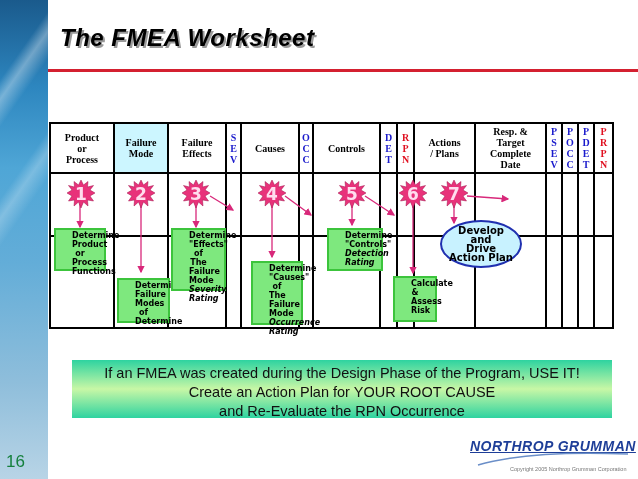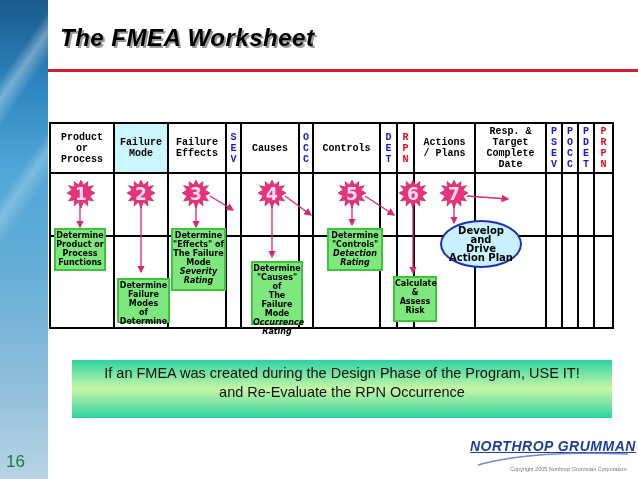--- a/index.html
+++ b/index.html
@@ -7,33 +7,33 @@
   .sidebar{position:absolute;left:0;top:0;width:48px;height:479px;
     background:linear-gradient(180deg,#1a5a8c 0%,#2d86bf 18%,#4fa6d6 35%,#63add8 55%,#8fbedb 80%,#b8d4e6 100%);}
   .sidebar-streak{position:absolute;left:0;top:0;width:48px;height:330px;
     background:linear-gradient(125deg,transparent 20%,rgba(255,255,255,0.35) 25%,transparent 32%,transparent 50%,rgba(255,255,255,0.25) 55%,transparent 62%);}
   .page-num{position:absolute;left:6px;top:452px;font-size:17px;color:#15803d;}
   .title{position:absolute;left:60px;top:24px;font-size:24px;font-weight:bold;font-style:italic;color:#000;
     text-shadow:2px 2px 0 #9a9a9a;letter-spacing:0.5px;}
   .title-rule{position:absolute;left:48px;top:69px;width:590px;height:3px;background:#d42030;}
   table.fmea{position:absolute;left:49px;top:122px;border-collapse:collapse;}
   table.fmea td{border:2px solid #000;padding:0;text-align:center;vertical-align:middle;
-    font-family:Liberation Mono, monospace;font-weight:bold;font-size:10px;line-height:11px;color:#000;}
+    font-family:Liberation Serif, serif;font-weight:bold;font-size:10px;line-height:11px;color:#000;}
   .hdr td{height:48px;}
   .body1 td{height:61px;}
   .body2 td{height:90px;}
   .blue{color:#1a1acc !important;}
   .red{color:#e01020 !important;}
   .cyan{background:#ccf6ff;}
   .overlay{position:absolute;left:0;top:0;width:638px;height:479px;pointer-events:none;}
   .burst{position:absolute;width:28px;height:28px;}
   .burst span{position:absolute;left:0;top:0;width:28px;height:28px;line-height:28px;text-align:center;
     font-family:"DejaVu Sans",sans-serif;font-weight:bold;font-size:17px;color:#fde;}
   .gbox{position:absolute;background:#7ee87e;border:2px solid #3cc43c;font-family:"DejaVu Sans",sans-serif;
-    font-weight:bold;font-size:8px;line-height:9px;text-align:center;color:#000;box-sizing:border-box;padding:1px 0;}
+    font-weight:bold;font-size:8px;line-height:9px;text-align:center;color:#000;box-sizing:border-box;padding:1px 16px;}
   .gbox i{font-style:italic;}
   .ellipse{position:absolute;left:440px;top:220px;width:82px;height:48px;border-radius:50%;background:#c8f2ff;
     border:2px solid #2030b0;box-sizing:border-box;font-family:"DejaVu Sans",sans-serif;font-weight:bold;
     font-size:10px;line-height:9px;text-align:center;color:#000;padding-top:4px;}
   .note{position:absolute;left:72px;top:360px;width:540px;height:58px;
     background:linear-gradient(180deg,#2ed3a0 0%,#c8f7a6 50%,#2ed3a0 100%);
     text-align:center;font-size:14.5px;line-height:19px;color:#111;padding-top:4px;box-sizing:border-box;}
   .logo{position:absolute;left:470px;top:438px;font-family:"Liberation Sans",sans-serif;font-weight:bold;font-style:italic;
     font-size:14px;color:#1e3e98;letter-spacing:0.5px;text-decoration:underline;}
   .logo-swoosh{position:absolute;left:470px;top:448px;width:160px;height:18px;}
@@ -187,20 +187,21 @@
 </div>
 <div class="gbox" style="left:393px;top:276px;width:44px;height:46px">
   <span>Calculate</span><br><span>&amp;</span><br><span>Assess</span><br><span>Risk</span>
 </div>
 <div class="ellipse">
   <span>Develop</span><br><span>and</span><br><span>Drive</span><br><span>Action Plan</span>
 </div>
 
 <div class="note">
   <div>If an FMEA was created during the Design Phase of the Program, USE IT!</div>
+  <div>Create an Action Plan for YOUR ROOT CAUSE</div>
   <div>and Re-Evaluate the RPN Occurrence</div>
 </div>
 
 <div class="logo">NORTHROP GRUMMAN</div>
 <svg class="logo-swoosh" viewBox="0 0 160 18">
   <path d="M8,17 Q60,2 158,6" stroke="#6a8ec8" stroke-width="1.5" fill="none"></path>
 </svg>
 <div class="copyright">Copyright 2005 Northrop Grumman Corporation</div>
 
 </body></html>

